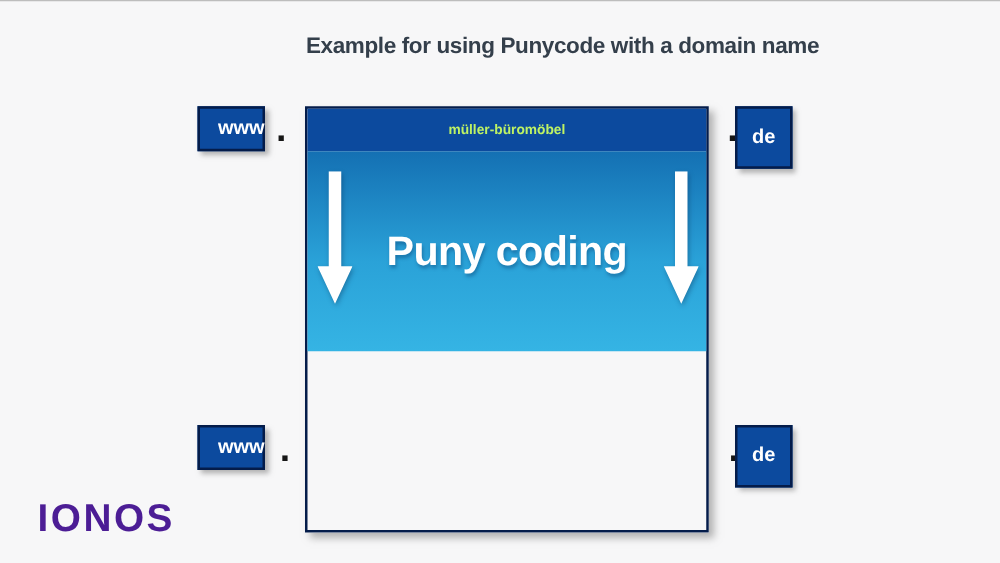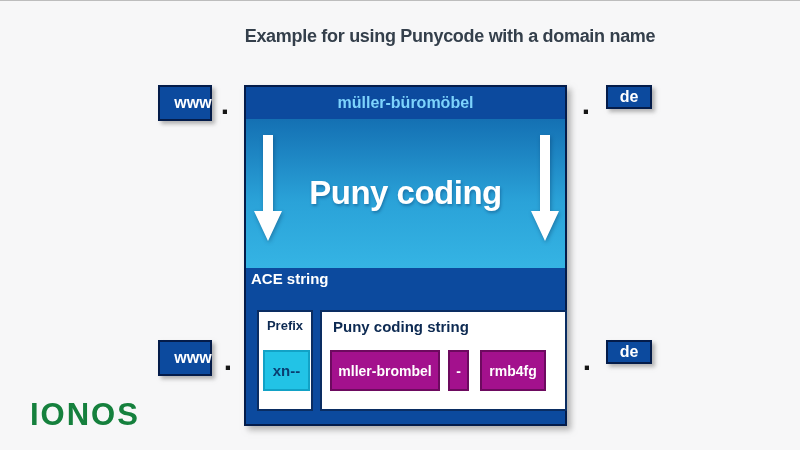--- a/index.html
+++ b/index.html
@@ -24,39 +24,39 @@
 
   
   .navy{
     background:#0c4a9e;
     border:2px solid #041c4a;
     color:#ffffff;font-weight:bold;
     display:flex;align-items:center;justify-content:center;
     box-shadow:3px 3px 4px rgba(120,120,120,0.55);
   }
   .box-www{left:158px;width:54px;height:36px;font-size:16px;padding-left:16px;}
-  .box-de{left:606px;width:46px;height:24px;font-size:16px;}
+  .box-de{left:588px;width:46px;height:50px;font-size:16px;}
   .row-top{top:84px;}
   .row-bottom{top:339px;}
 
   .dot{
     font-size:30px;font-weight:bold;color:#161616;line-height:1;
     width:14px;text-align:center;
   }
 
   
   .stack{
     left:244px;top:84px;width:323px;height:341px;
     border:2px solid #041c4a;
     box-shadow:4px 4px 6px rgba(120,120,120,0.55);
     display:flex;flex-direction:column;
   }
   .domain-bar{
     height:34px;background:#0c4a9e;
-    color:#7dd3fc;font-weight:bold;font-size:16px;
+    color:#bef264;font-weight:bold;font-size:11px;
     display:flex;align-items:center;justify-content:center;
   }
   .gradient{
     height:160px;position:relative;
     background:linear-gradient(180deg,#1470b3 0%,#2aa2d8 55%,#35b4e4 100%);
     display:flex;align-items:center;justify-content:center;
   }
   .puny-label{
     color:#ffffff;font-weight:bold;font-size:33px;letter-spacing:-0.5px;
     text-shadow:1px 2px 3px rgba(0,40,90,0.35);
@@ -100,21 +100,21 @@
     display:flex;align-items:center;justify-content:center;
   }
   .m1{left:8px;width:106px;}
   .m2{left:126px;width:17px;}
   .m3{left:158px;width:62px;}
 
   
   .logo{
     left:30px;top:396px;
     font-size:31px;font-weight:bold;letter-spacing:2px;
-    color:#15803d;
+    color:#4c1d95;
   }
 </style>
 </head>
 <body>
 
 <div class="abs title">Example for using Punycode with a domain name</div>
 
 <div class="abs navy box-www row-top">
   <span>www</span>
 </div>
@@ -133,43 +133,20 @@
   <div class="gradient">
     <svg class="arrow arrow-left" viewBox="0 0 28 107">
       <polygon points="9,0 19,0 19,76 28,76 14,106 0,76 9,76" fill="#ffffff"></polygon>
     </svg>
     <span class="puny-label">Puny coding</span>
     <svg class="arrow arrow-right" viewBox="0 0 28 107">
       <polygon points="9,0 19,0 19,76 28,76 14,106 0,76 9,76" fill="#ffffff"></polygon>
     </svg>
   </div>
 
-  <div class="ace">
-    <span class="ace-label">ACE string</span>
-
-    <div class="whitebox prefix-box">
-      <span class="prefix-label">Prefix</span>
-      <div class="cyan">
-        <span>xn--</span>
-      </div>
-    </div>
-
-    <div class="whitebox puny-box">
-      <span class="puny-string-label">Puny coding string</span>
-      <div class="magenta m1">
-        <span>mller-brombel</span>
-      </div>
-      <div class="magenta m2">
-        <span>-</span>
-      </div>
-      <div class="magenta m3">
-        <span>rmb4fg</span>
-      </div>
-    </div>
-  </div>
 
 </div>
 
 <div class="abs navy box-www row-bottom">
   <span>www</span>
 </div>
 <div class="abs dot" style="left:221px;top:344px;">.</div>
 <div class="abs dot" style="left:580px;top:344px;">.</div>
 <div class="abs navy box-de row-bottom">
   <span>de</span>

